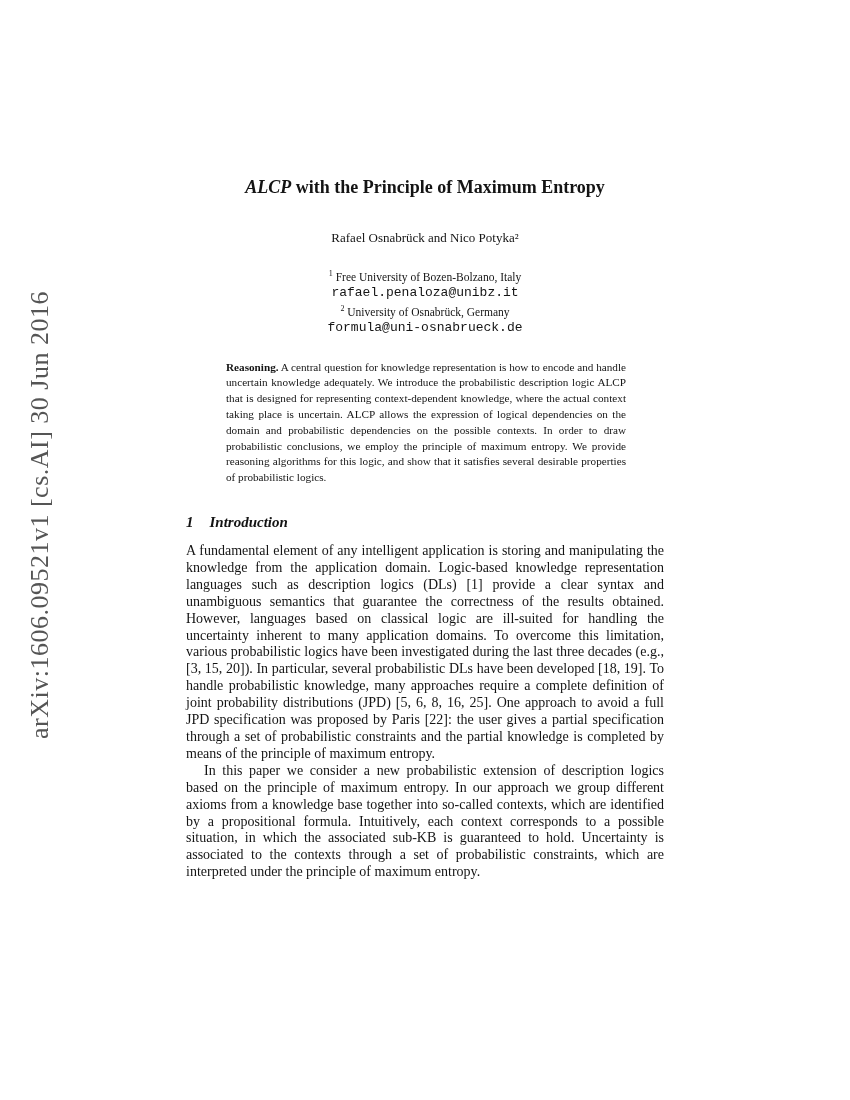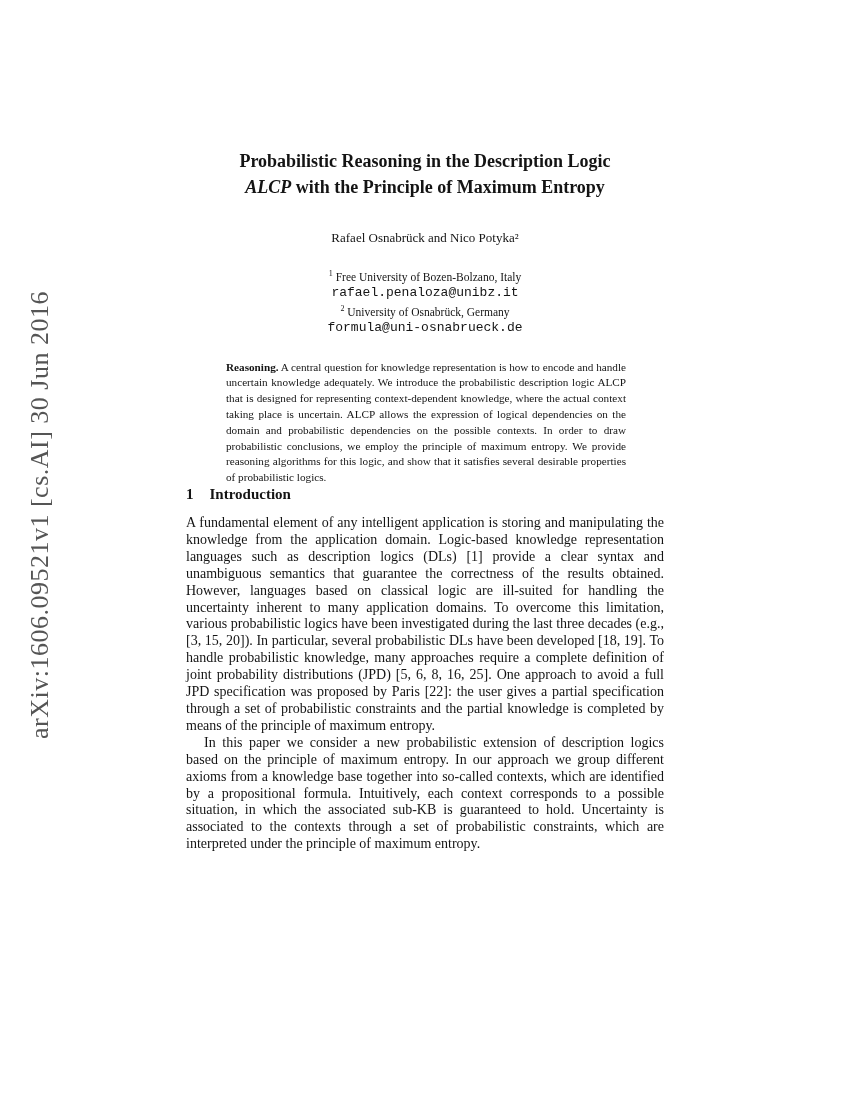--- a/index.html
+++ b/index.html
@@ -65,22 +65,24 @@
   .abstract {
     margin: 24px 38px 0 40px;
     font-size: 11.2px;
     line-height: 15.8px;
     text-align: justify;
   }
   .abs-label {
     font-weight: bold;
   }
   .section-heading {
+    margin-top: 28px;
     font-size: 15px;
     font-weight: bold;
+    font-style: italic;
   }
   .section-heading .sec-num {
     display: inline-block;
     margin-right: 16px;
   }
   .body-text {
     margin-top: 12px;
     font-size: 14px;
     line-height: 16.9px;
     text-align: justify;
@@ -95,21 +97,21 @@
 </head>
 <body>
 
 <div class="page">
 
   <div class="watermark">arXiv:1606.09521v1  [cs.AI]  30 Jun 2016</div>
 
   <div class="content">
 
     <h1 class="title">
-      <span>Probabilistic Reasoning in the Description Logic</span><br>
+      <br>
       <span class="cal">ALCP</span><span> with the Principle of Maximum Entropy</span>
     </h1>
 
     <div class="authors">Rafael Osnabrück and Nico Potyka²</div>
 
     <div class="affiliations">
       <div>
         <sup>1</sup>
         <span>Free University of Bozen-Bolzano, Italy</span>
       </div>

